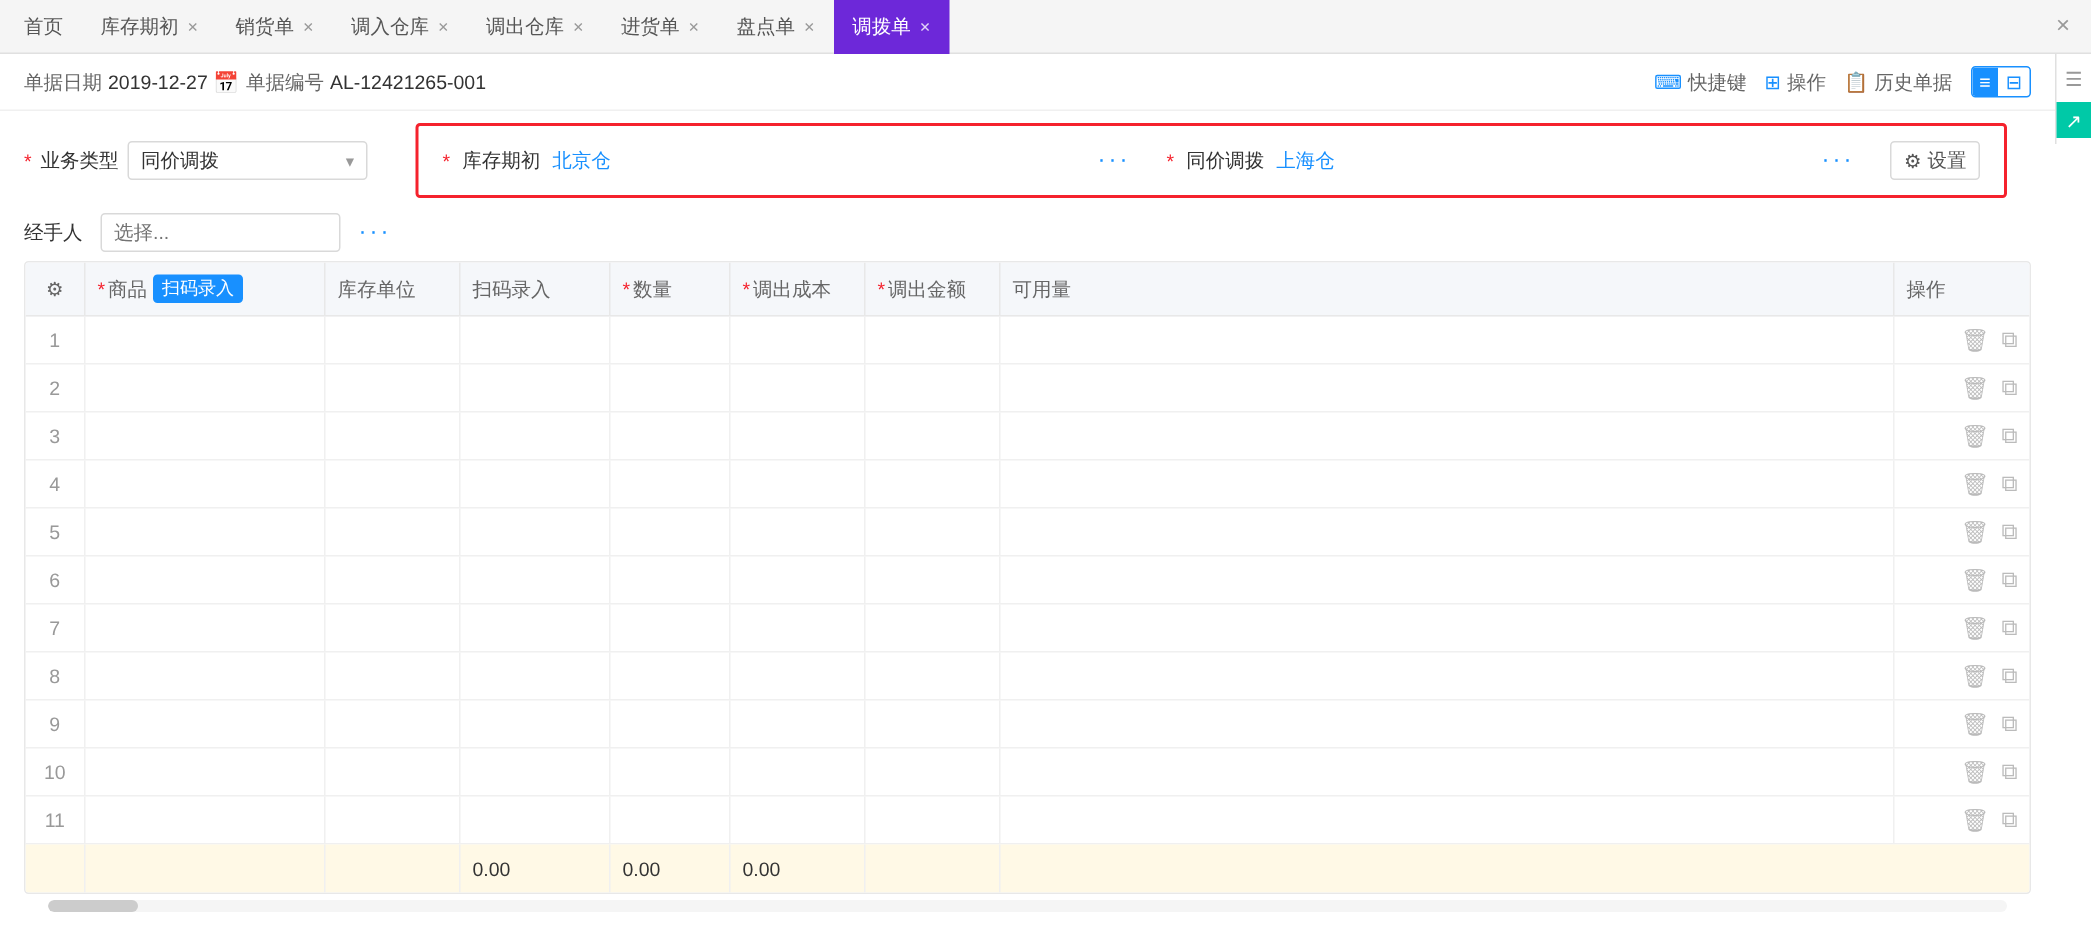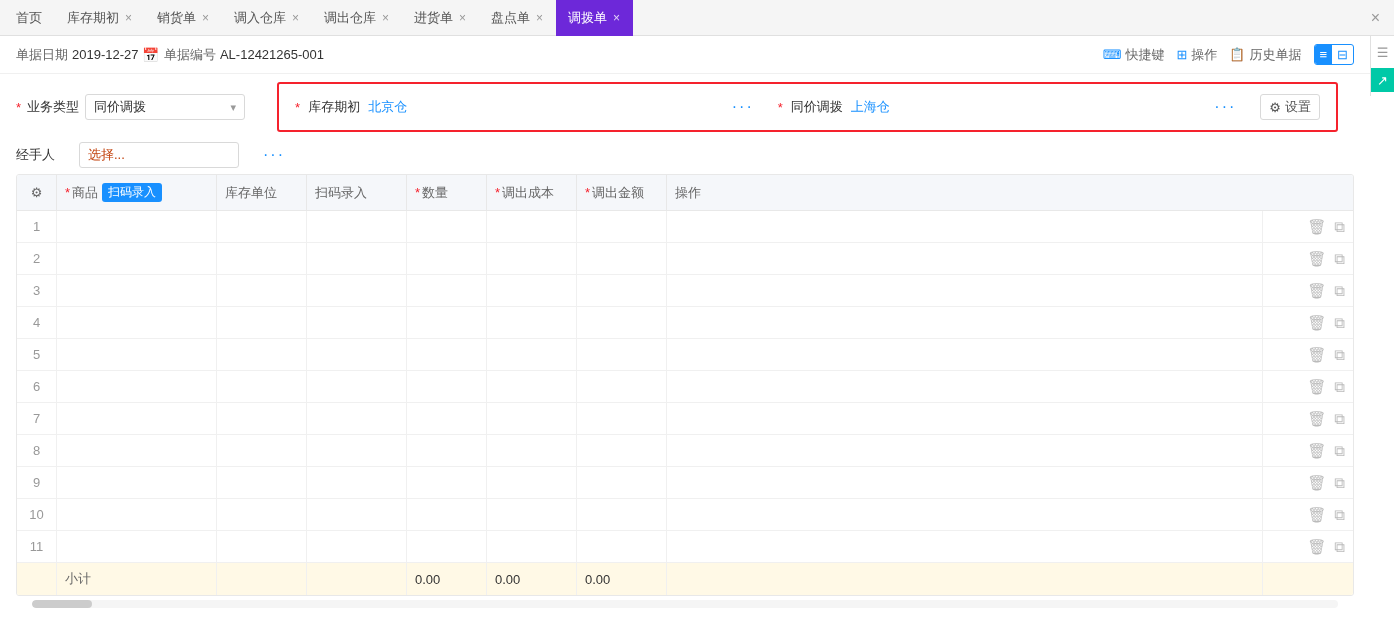--- a/index.html
+++ b/index.html
@@ -136,21 +136,21 @@
       padding: 3px 8px;
       cursor: pointer;
       color: #555;
       font-size: 13px;
     }
 
     
     .person-row {
       display: flex;
       align-items: center;
-      gap: 24px;
+      gap: 12px;
       padding: 6px 16px;
     }
 
     
     .table-section {
       margin: 0 16px;
       border: 1px solid #e8e8e8;
       border-radius: 3px;
       overflow: hidden;
     }
@@ -358,21 +358,21 @@
       <div class="settings-btn">
         <span>⚙</span>
         <span>设置</span>
       </div>
     </div>
   </div>
 
   <div class="person-row">
     <span class="form-label">经手人</span>
     <div class="form-value-box" style="min-width:160px; color:#bbb;">
-      <span style="color:#c2410c;">选择...</span>
+      <span style="color:#737373;">选择...</span>
     </div>
     <span class="form-ellipsis">···</span>
   </div>
 
   <div class="table-section">
     <div class="table-header">
       <div class="th gear-th">
         <span>⚙</span>
       </div>
       <div class="th">
@@ -392,20 +392,23 @@
       </div>
       <div class="th">
         <span class="req">*</span>
         <span>调出成本</span>
       </div>
       <div class="th">
         <span class="req">*</span>
         <span>调出金额</span>
       </div>
       <div class="th">
+        <span>可用量</span>
+      </div>
+      <div class="th">
         <span>操作</span>
       </div>
     </div>
 
     <div class="table-row">
       <div class="td td-num">1</div>
       <div class="td"></div>
       <div class="td"></div>
       <div class="td"></div>
       <div class="td"></div>
@@ -554,21 +557,20 @@
       <div class="td"></div>
       <div class="td"></div>
       <div class="td td-ops">
         <span class="op-icon">🗑</span>
         <span class="op-icon">⧉</span>
       </div>
     </div>
 
     <div class="table-row subtotal">
       <div class="td td-num"></div>
-      <div class="td" style="color:#666;">小计</div>
       <div class="td"></div>
       <div class="td"></div>
       <div class="td" style="color:#333;">0.00</div>
       <div class="td" style="color:#333;">0.00</div>
       <div class="td" style="color:#333;">0.00</div>
       <div class="td"></div>
       <div class="td"></div>
     </div>
   </div>
 

